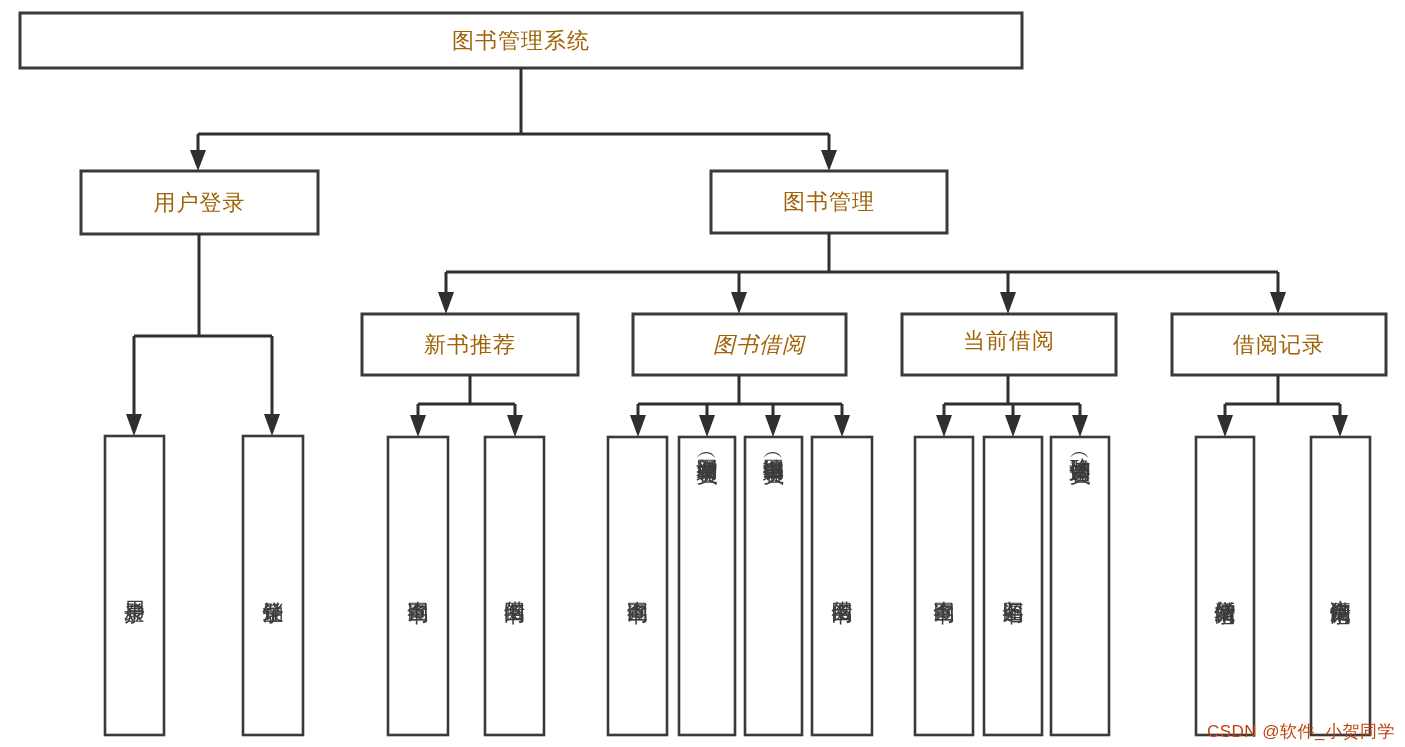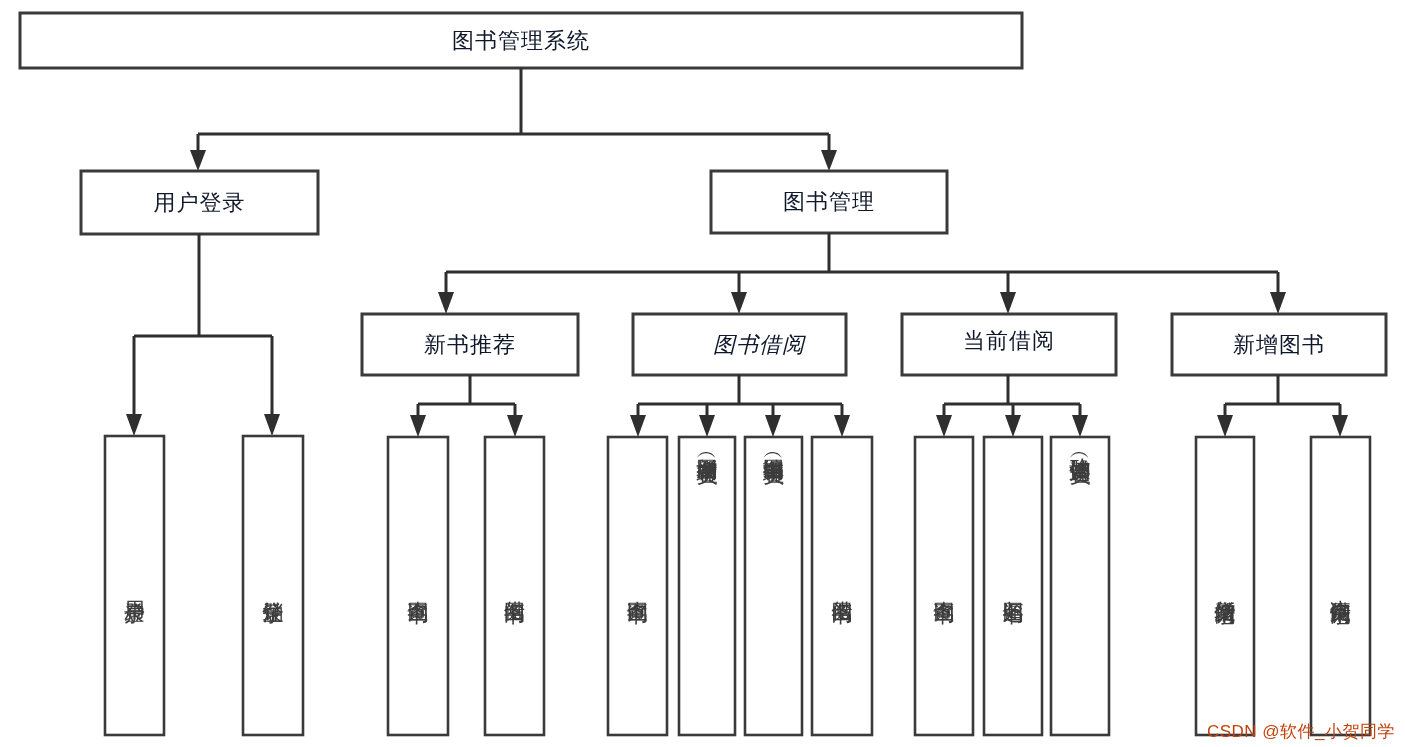--- a/index.html
+++ b/index.html
@@ -63,21 +63,21 @@
   .vlabel.top-aligned {
     justify-content: flex-start;
     padding-top: 4px;
     box-sizing: border-box;
   }
   .hlabel {
     position: absolute;
     display: flex;
     align-items: center;
     justify-content: center;
-    color: #0f172a;
+    color: #a16207;
     font-size: 22px;
     letter-spacing: 1px;
     font-family: "Liberation Sans", "DejaVu Sans", sans-serif;
     pointer-events: none;
   }
   #watermark {
     position: absolute;
     right: 10px;
     bottom: 4px;
     color: #c2410c;
@@ -187,21 +187,21 @@
   </svg>
 
   <div class="hlabel" style="left:20px; top:13px; width:1002px; height:55px;">图书管理系统</div>
 
   <div class="hlabel" style="left:81px; top:171px; width:237px; height:63px;">用户登录</div>
   <div class="hlabel" style="left:362px; top:314px; width:216px; height:61px;">新书推荐</div>
 
   <div class="hlabel" style="left:711px; top:171px; width:236px; height:62px;">图书管理</div>
   <div class="hlabel" style="left:633px; top:314px; width:252px; height:61px;font-style:italic;">图书借阅</div>
   <div class="hlabel" style="left:902px; top:314px; width:214px; height:54px;">当前借阅</div>
-  <div class="hlabel" style="left:1172px; top:314px; width:214px; height:61px;">新增图书</div>
+  <div class="hlabel" style="left:1172px; top:314px; width:214px; height:61px;">借阅记录</div>
 
   <div class="vlabel" style="left:105px; top:436px; width:59px; height:299px;">用户登录</div>
   <div class="vlabel" style="left:243px; top:436px; width:60px; height:299px;">注销登录</div>
 
   <div class="vlabel" style="left:388px; top:437px; width:60px; height:298px;">查询图书</div>
   <div class="vlabel" style="left:485px; top:437px; width:59px; height:298px;">借阅图书</div>
 
   <div class="vlabel" style="left:608px; top:437px; width:59px; height:298px;">查询图书</div>
   <div class="vlabel top-aligned" style="left:679px; top:437px; width:56px; height:298px;">新增图书（管理员）</div>
   <div class="vlabel top-aligned" style="left:745px; top:437px; width:57px; height:298px;">编辑图书（管理员）</div>

